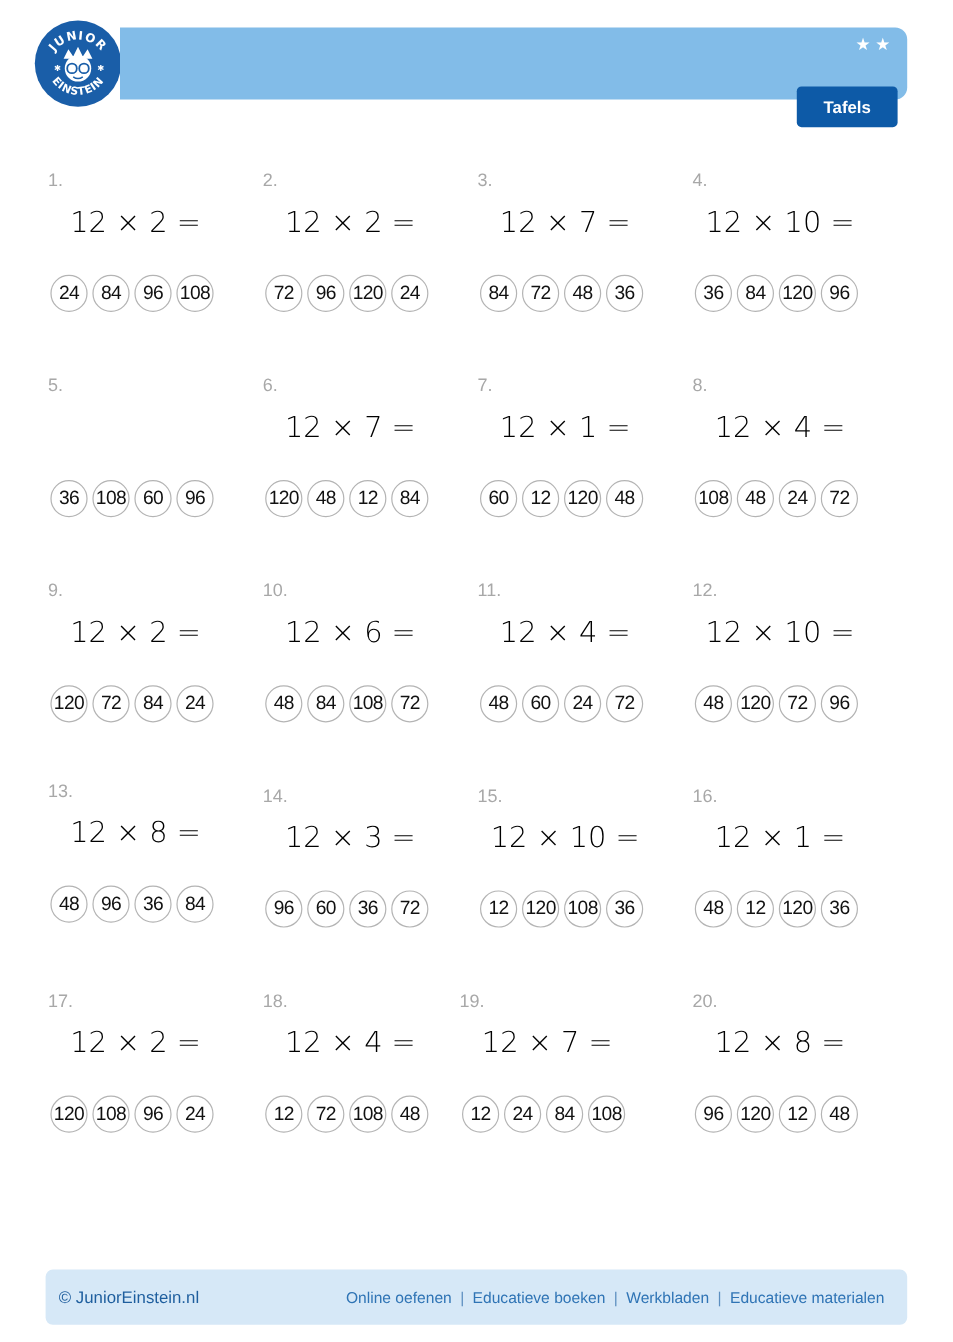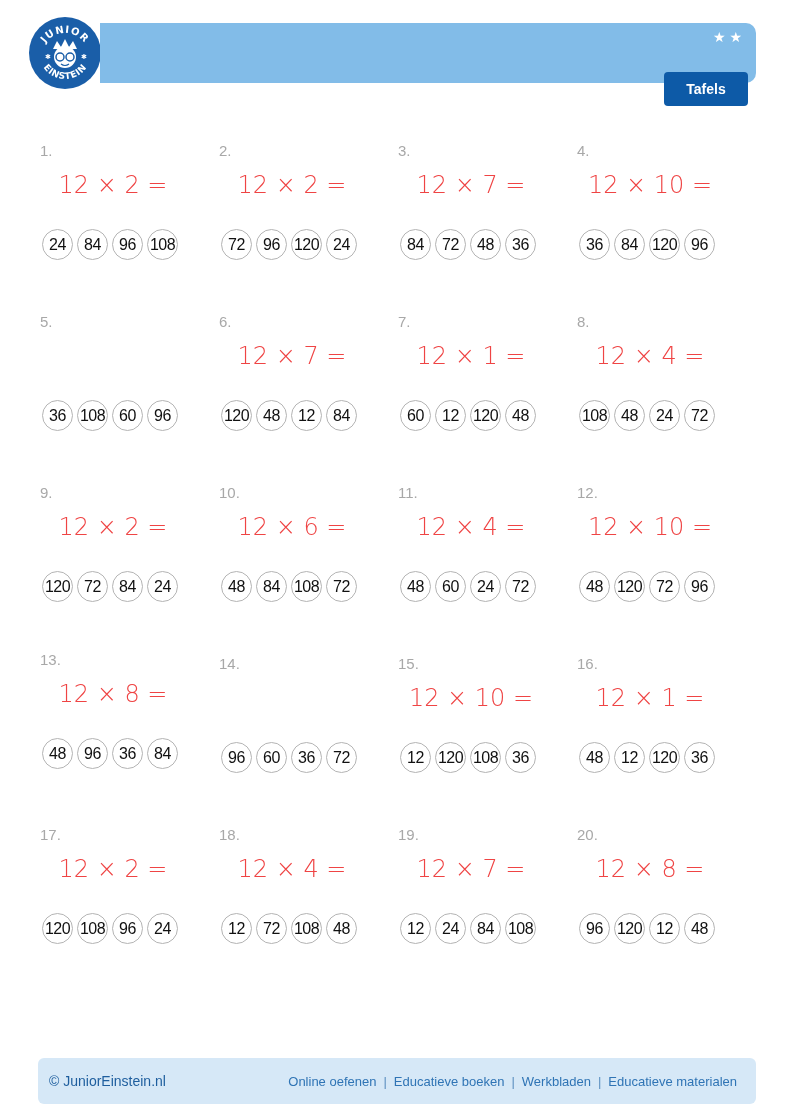--- a/index.html
+++ b/index.html
@@ -27,21 +27,21 @@
   .logo svg { position: absolute; left: 0; top: 0; }
   .tag {
     position: absolute; left: 664px; top: 72px; width: 84px; height: 34px; background: #0d5aa7;
     border-radius: 4px; color: #ffffff; font-weight: bold; font-size: 14px; text-align: center; line-height: 34px;
   }
   .grid { position: absolute; left: 38px; top: 138px; width: 720px; }
   .item { position: absolute; width: 178px; height: 171px; }
   .num { position: absolute; left: 2px; top: 4px; font-size: 15px; color: #a8a8a8; }
   .eq {
     position: absolute; left: 0; width: 150px; top: 33px; text-align: center;
-    font-family: "DejaVu Sans", sans-serif; font-weight: 200; font-size: 24px; color: #ef4444;
+    font-family: "DejaVu Sans", sans-serif; font-weight: 200; font-size: 24px; color: #000000;
   }
   .opts { position: absolute; left: 4px; top: 91px; display: flex; gap: 4px; }
   .opt {
     min-width: 31px; height: 31px; box-sizing: border-box; border: 1px solid #b4b4b4; border-radius: 16px;
     font-size: 16px; text-align: center; line-height: 30px; padding: 0 1px; color: #111; background: #fff;
     letter-spacing: -0.5px;
   }
   .footer {
     position: absolute; left: 38px; top: 1058px; width: 718px; height: 46px; background: #d6e8f7;
     border-radius: 6px;
@@ -207,20 +207,21 @@
       <div class="eq">12 × 8 =</div>
       <div class="opts">
         <div class="opt">48</div>
         <div class="opt">96</div>
         <div class="opt">36</div>
         <div class="opt">84</div>
       </div>
     </div>
     <div class="item" style="left: 179px; top: 513px;">
       <div class="num">14.</div>
+      <div class="eq">12 × 3 =</div>
       <div class="opts">
         <div class="opt">96</div>
         <div class="opt">60</div>
         <div class="opt">36</div>
         <div class="opt">72</div>
       </div>
     </div>
     <div class="item" style="left: 358px; top: 513px;">
       <div class="num">15.</div>
       <div class="eq">12 × 10 =</div>
@@ -254,21 +255,21 @@
     <div class="item" style="left: 179px; top: 684px;">
       <div class="num">18.</div>
       <div class="eq">12 × 4 =</div>
       <div class="opts">
         <div class="opt">12</div>
         <div class="opt">72</div>
         <div class="opt">108</div>
         <div class="opt">48</div>
       </div>
     </div>
-    <div class="item" style="left: 358px; top: 684px;">
+    <div class="item" style="left: 343px; top: 684px;">
       <div class="num">19.</div>
       <div class="eq">12 × 7 =</div>
       <div class="opts">
         <div class="opt">12</div>
         <div class="opt">24</div>
         <div class="opt">84</div>
         <div class="opt">108</div>
       </div>
     </div>
     <div class="item" style="left: 537px; top: 684px;">

